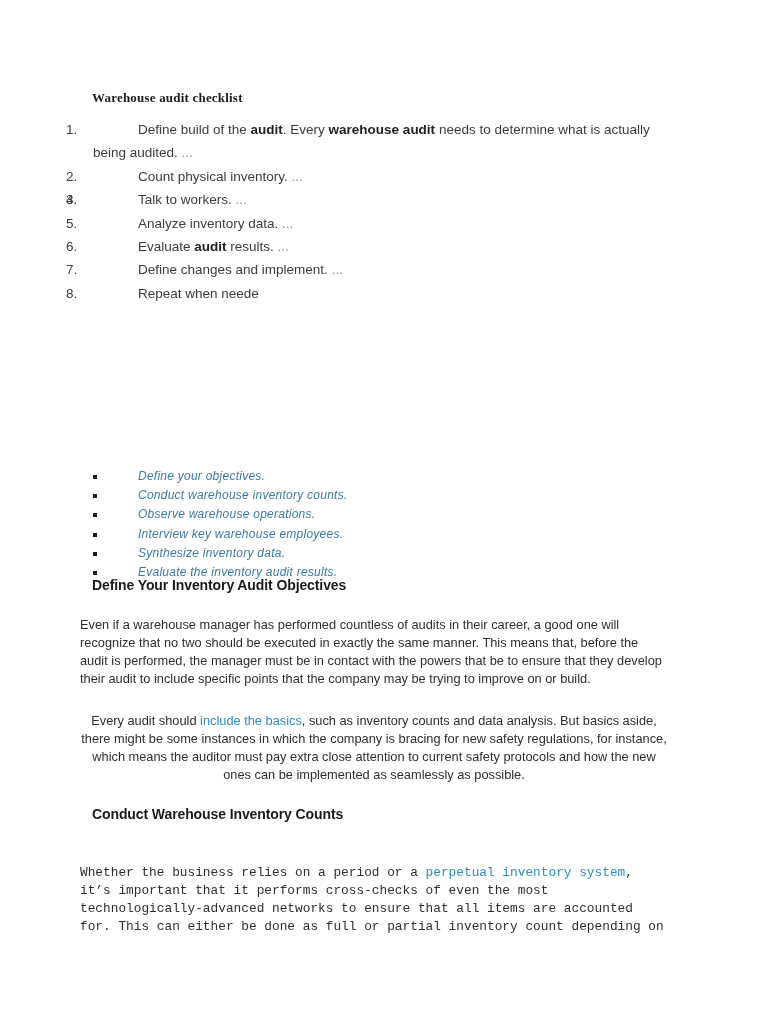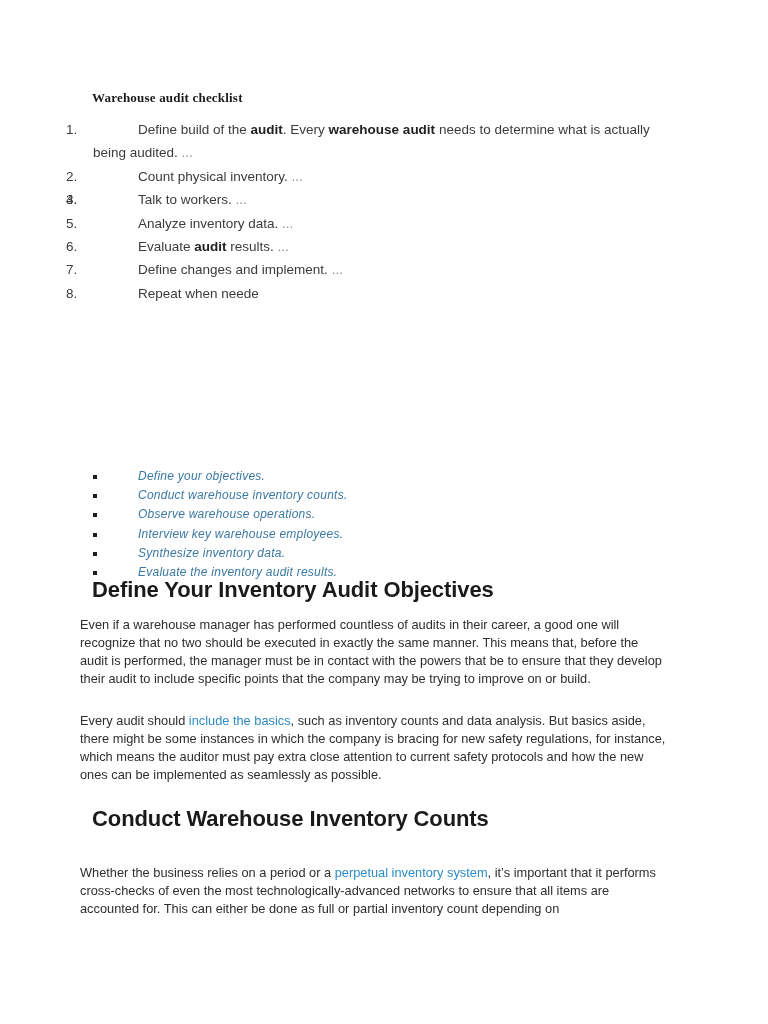--- a/index.html
+++ b/index.html
@@ -113,42 +113,42 @@
   }
   .bullet-link {
     color: #3b78a3;
     text-decoration: none;
   }
 
   
   .section-heading {
     position: absolute;
     left: 92px;
-    font-size: 22px;
+    font-size: 14px;
     font-weight: bold;
     letter-spacing: -0.1px;
     color: #1a1a1a;
     white-space: nowrap;
   }
   #heading-objectives { top: 577px; }
   #heading-counts { top: 806px; }
 
   
   .body-block {
     position: absolute;
     left: 80px;
     width: 588px;
     font-size: 12.8px;
     line-height: 18px;
     color: #2e2e2e;
     text-align: left;
   }
   #para-objectives-1 { top: 616px; }
-  #para-objectives-2 { top: 712px; }
-  #para-counts-1 { top: 864px; }
+  #para-objectives-2 { top: 712px; text-align: center; }
+  #para-counts-1 { top: 864px; font-family: Liberation Mono, monospace; }
 
   .inline-link {
     color: #2e8bc4;
     text-decoration: none;
   }
 </style>
 </head>
 <body>
 
 <div class="page">

